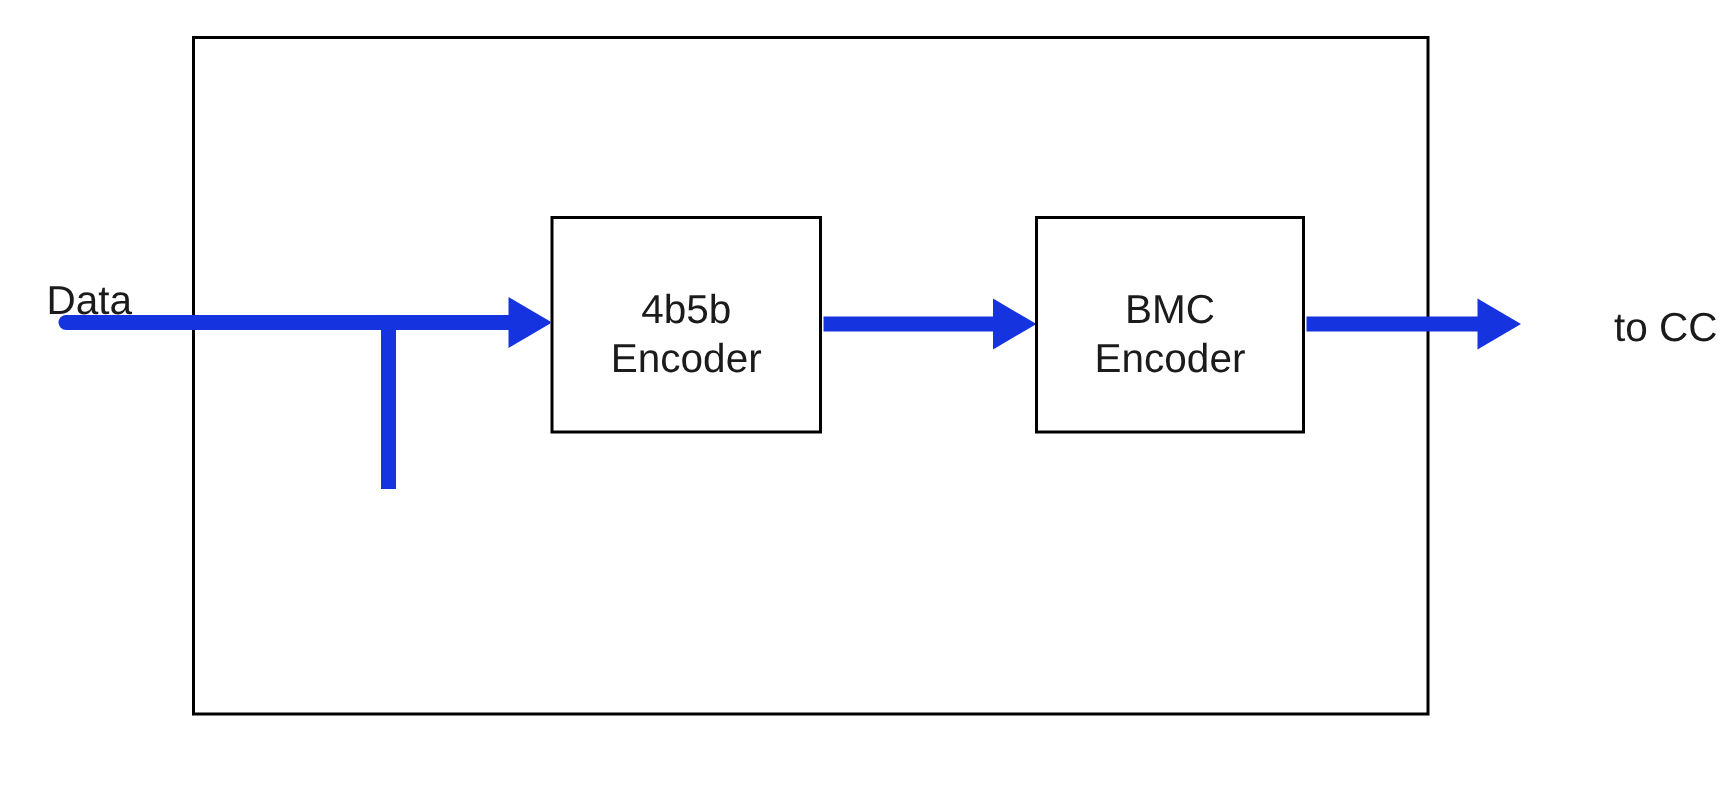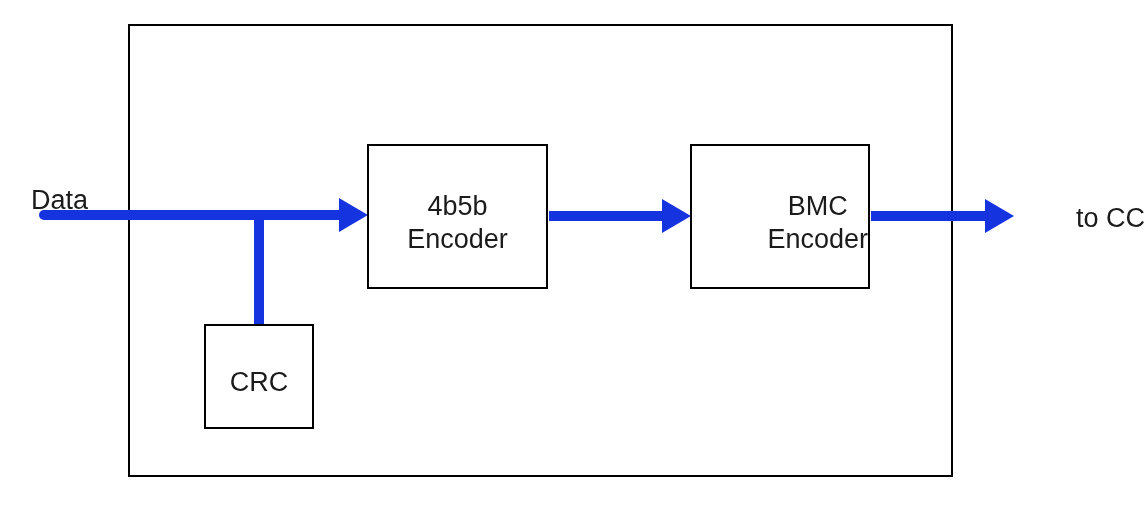--- a/index.html
+++ b/index.html
@@ -63,21 +63,21 @@
   }
   .block-label {
     font-size: 27px;
     line-height: 1.22;
     white-space: pre-line;
     color: var(--text-color);
     margin-top: 12px;
   }
   .block-crc   { left: 204px; top: 324px; width: 110px; height: 105px; }
   .block-4b5b  { left: 367px; top: 144px; width: 181px; height: 145px; }
-  .block-bmc   { left: 690px; top: 144px; width: 180px; height: 145px; justify-content: flex-end; }
+  .block-bmc   { left: 690px; top: 144px; width: 180px; height: 145px; }
   .float-label {
     position: absolute;
     font-size: 27px;
     line-height: 32px;
     color: var(--text-color);
     z-index: 5;
     white-space: nowrap;
   }
   .label-data  { left: 31px;   top: 184px; }
   .label-to-cc { left: 1076px; top: 202px; }
@@ -97,23 +97,20 @@
 
     <line class="flow-line" x1="259" y1="211" x2="259" y2="326"></line>
 
     <line class="flow-line" x1="549" y1="216" x2="665" y2="216"></line>
     <polygon class="flow-head" points="662,199 691,216 662,233"></polygon>
 
     <line class="flow-line" x1="871" y1="216" x2="988" y2="216"></line>
     <polygon class="flow-head" points="985,199 1014,216 985,233"></polygon>
   </svg>
 
-  <div class="block block-crc">
-    <span class="block-label">CRC</span>
-  </div>
 
   <div class="block block-4b5b">
     <span class="block-label">4b5b
 Encoder</span>
   </div>
 
   <div class="block block-bmc">
     <span class="block-label">BMC
 Encoder</span>
   </div>

